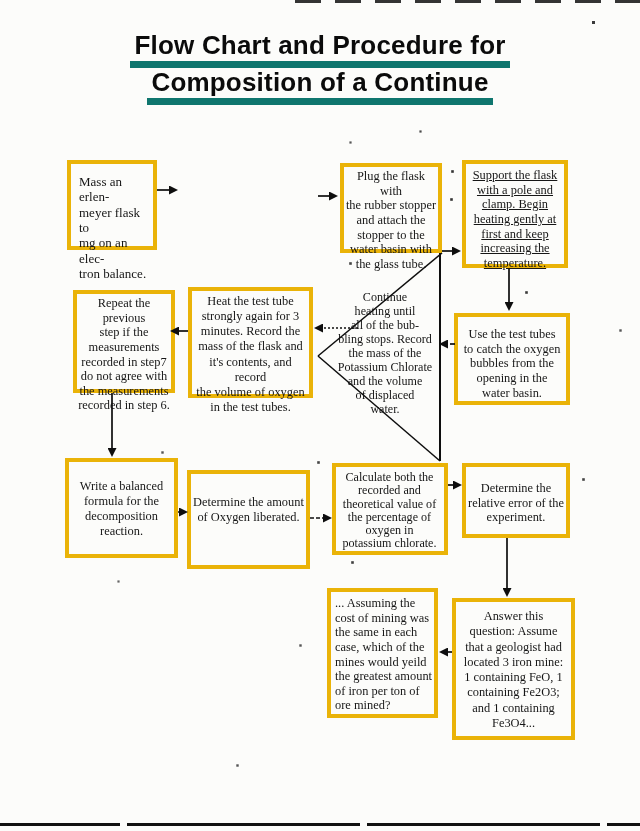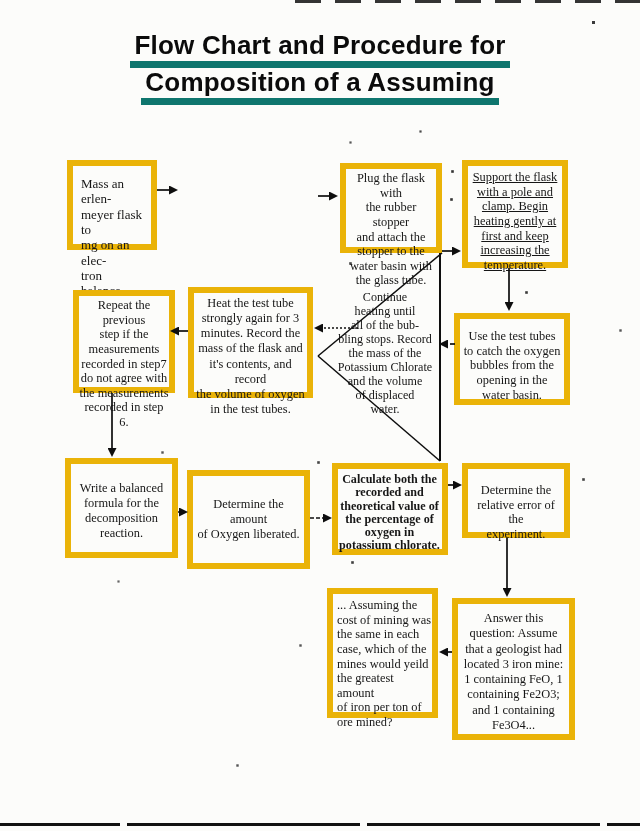--- a/index.html
+++ b/index.html
@@ -9,21 +9,21 @@
     font-family:"Liberation Serif", serif;color:#141414;
   }
   #title{
     position:absolute;top:31px;left:0;width:640px;text-align:center;
     font-family:"Liberation Sans", sans-serif;font-weight:bold;
     font-size:26px;line-height:29px;color:#0b0b0b;letter-spacing:.2px;
   }
   #title .tline{display:inline-block;border-bottom:7px solid #0f766e;padding:0 4px 1px 4px;}
   .node{
     position:absolute;box-sizing:border-box;
-    border:6px solid #eab308;background:transparent;
+    border:4px solid #eab308;background:transparent;
     font-size:12.4px;line-height:1.18;text-align:center;
     white-space:pre-line;color:#161616;
   }
   .node.borderless{border:none;}
   svg.wires{position:absolute;left:0;top:0;pointer-events:none;}
   #top-scan-line{
     position:absolute;top:0;left:295px;width:345px;height:3px;
     background:repeating-linear-gradient(90deg,#111 0 26px,transparent 26px 40px);
     opacity:.85;
   }
@@ -54,21 +54,21 @@
 <body>
 
 <div id="page">
 
   <div id="top-scan-line"></div>
   <div id="bottom-scan-line"></div>
   <div id="specks"></div>
 
   <div id="title">
     <span class="tline">Flow Chart and Procedure for</span><br>
-    <span class="tline">Composition of a Assuming</span>
+    <span class="tline">Composition of a Continue</span>
   </div>
 
   <div class="node" style="left:67px;top:160px;width:90px;height:90px;padding:10px 4px 0 8px;text-align:left;font-size:13px;">Mass an erlen-
 meyer flask to
 mg on an elec-
 tron balance.</div>
   <div class="node" style="left:340px;top:163px;width:102px;height:90px;padding:2px 1px 0 1px;">Plug the flask with
 the rubber stopper
 and attach the
 stopper to the
@@ -110,21 +110,21 @@
 bubbles from the
 opening in the
 water basin.</div>
 
   <div class="node" style="left:65px;top:458px;width:113px;height:100px;padding:17px 1px 0 1px;line-height:1.22;">Write a balanced
 formula for the
 decomposition
 reaction.</div>
   <div class="node" style="left:187px;top:454px;width:123px;height:99px;padding:21px 1px 0 1px;line-height:1.22;margin-top:16px;">Determine the amount
 of Oxygen liberated.</div>
-  <div class="node" style="left:332px;top:463px;width:116px;height:92px;padding:4px 1px 0 0;font-size:12.1px;line-height:1.1;font-weight:bold;">Calculate both the
+  <div class="node" style="left:332px;top:463px;width:116px;height:92px;padding:4px 1px 0 0;font-size:12.1px;line-height:1.1;">Calculate both the
 recorded and
 theoretical value of
 the percentage of
 oxygen in
 potassium chlorate.</div>
   <div class="node" style="left:462px;top:463px;width:108px;height:75px;padding:14px 1px 0 1px;">Determine the
 relative error of the
 experiment.</div>
 
   <div class="node" style="left:327px;top:588px;width:111px;height:130px;padding:4px 0 0 4px;text-align:left;">... Assuming the

